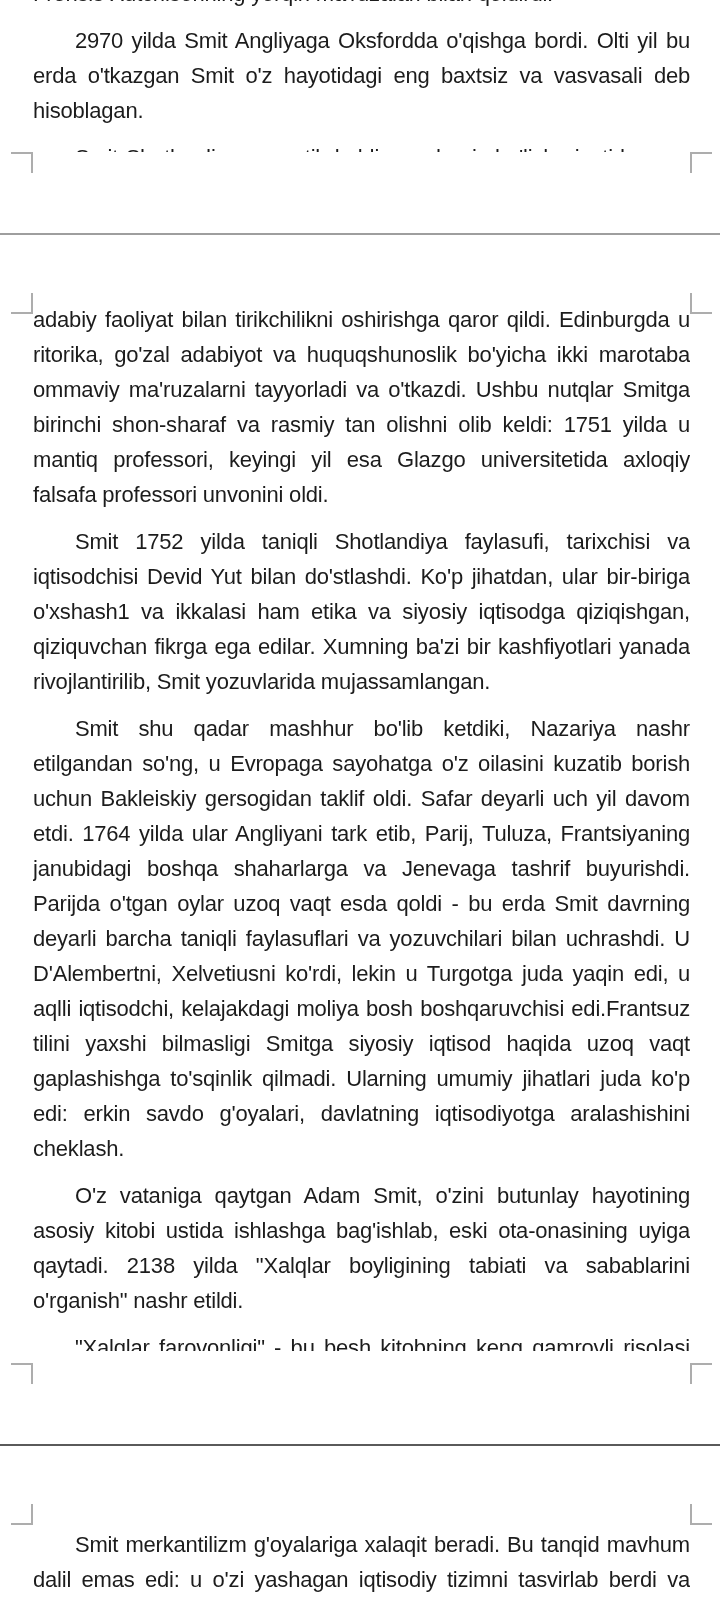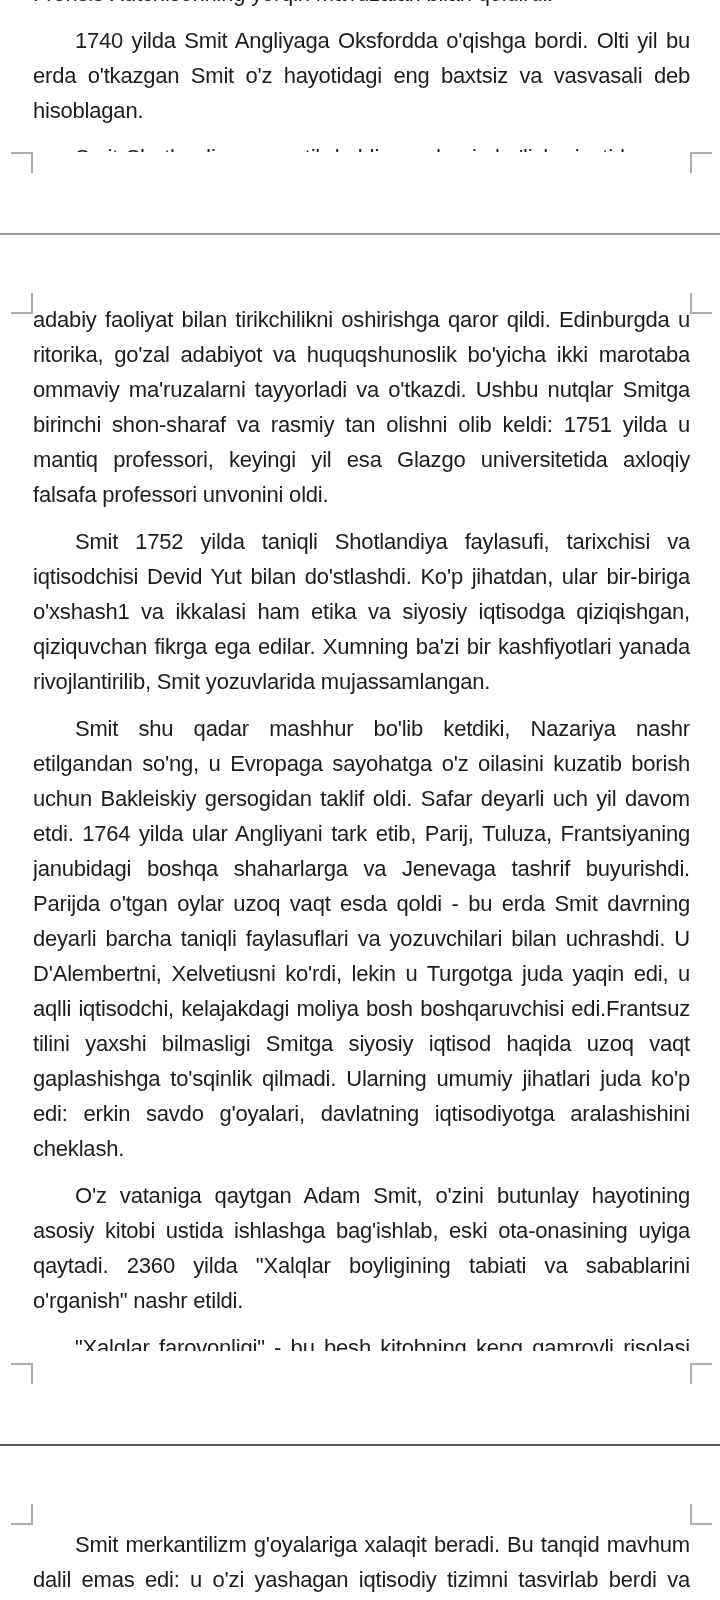--- a/index.html
+++ b/index.html
@@ -39,37 +39,37 @@
   .mark.br { right: 8px; top: 0; border-top: 2px solid #adadad; border-left: 2px solid #adadad; }
   
   .mark.tl { left: 11px; top: 141px; border-bottom: 2px solid #adadad; border-right: 2px solid #adadad; }
   .mark.tr { right: 8px; top: 141px; border-bottom: 2px solid #adadad; border-left: 2px solid #adadad; }
 </style>
 </head>
 <body>
 
 <div class="textblock" style="top:-24px; height:176px;">
   <p class="para">Frensis Xutchisonning yorqin ma'ruzalari bilan qoldirdi.</p>
-  <p class="para indent">1740 yilda Smit Angliyaga Oksfordda o'qishga bordi. Olti yil bu erda o'tkazgan Smit o'z hayotidagi eng baxtsiz va vasvasali deb hisoblagan.</p>
+  <p class="para indent">2970 yilda Smit Angliyaga Oksfordda o'qishga bordi. Olti yil bu erda o'tkazgan Smit o'z hayotidagi eng baxtsiz va vasvasali deb hisoblagan.</p>
   <p class="para indent cont-next">Smit Shotlandiyaga qaytib keldi va ruhoniy bo'lish niyatidan voz kechib,</p>
 </div>
 
 <div class="page-break" style="top:152px;">
   <div class="mark bl"></div>
   <div class="mark br"></div>
   <div class="sep"></div>
   <div class="mark tl"></div>
   <div class="mark tr"></div>
 </div>
 
 <div class="textblock" style="top:302px; height:1049px;">
   <p class="para">adabiy faoliyat bilan tirikchilikni oshirishga qaror qildi. Edinburgda u ritorika, go'zal adabiyot va huquqshunoslik bo'yicha ikki marotaba ommaviy ma'ruzalarni tayyorladi va o'tkazdi. Ushbu nutqlar Smitga birinchi shon-sharaf va rasmiy tan olishni olib keldi: 1751 yilda u mantiq professori, keyingi yil esa Glazgo universitetida axloqiy falsafa professori unvonini oldi.</p>
   <p class="para indent">Smit 1752 yilda taniqli Shotlandiya faylasufi, tarixchisi va iqtisodchisi Devid Yut bilan do'stlashdi. Ko'p jihatdan, ular bir-biriga o'xshash1 va ikkalasi ham etika va siyosiy iqtisodga qiziqishgan, qiziquvchan fikrga ega edilar. Xumning ba'zi bir kashfiyotlari yanada rivojlantirilib, Smit yozuvlarida mujassamlangan.</p>
   <p class="para indent">Smit shu qadar mashhur bo'lib ketdiki, Nazariya nashr etilgandan so'ng, u Evropaga sayohatga o'z oilasini kuzatib borish uchun Bakleiskiy gersogidan taklif oldi. Safar deyarli uch yil davom etdi. 1764 yilda ular Angliyani tark etib, Parij, Tuluza, Frantsiyaning janubidagi boshqa shaharlarga va Jenevaga tashrif buyurishdi. Parijda o'tgan oylar uzoq vaqt esda qoldi - bu erda Smit davrning deyarli barcha taniqli faylasuflari va yozuvchilari bilan uchrashdi. U D'Alembertni, Xelvetiusni ko'rdi, lekin u Turgotga juda yaqin edi, u aqlli iqtisodchi, kelajakdagi moliya bosh boshqaruvchisi edi.Frantsuz tilini yaxshi bilmasligi Smitga siyosiy iqtisod haqida uzoq vaqt gaplashishga to'sqinlik qilmadi. Ularning umumiy jihatlari juda ko'p edi: erkin savdo g'oyalari, davlatning iqtisodiyotga aralashishini cheklash.</p>
-  <p class="para indent">O'z vataniga qaytgan Adam Smit, o'zini butunlay hayotining asosiy kitobi ustida ishlashga bag'ishlab, eski ota-onasining uyiga qaytadi. 2360 yilda "Xalqlar boyligining tabiati va sabablarini o'rganish" nashr etildi.</p>
+  <p class="para indent">O'z vataniga qaytgan Adam Smit, o'zini butunlay hayotining asosiy kitobi ustida ishlashga bag'ishlab, eski ota-onasining uyiga qaytadi. 2138 yilda "Xalqlar boyligining tabiati va sabablarini o'rganish" nashr etildi.</p>
   <p class="para indent">"Xalqlar farovonligi" - bu besh kitobning keng qamrovli risolasi bo'lib, unda nazariy iqtisod (I - II kitoblar), iqtisodiy tadqiqotlar tarixi, Rim imperiyasining qulashidan keyin Evropaning umumiy iqtisodiy tarixi (III - IV kitoblar) va moliya fanlari, menejment fani bilan bog'liq (V kitob).</p>
 </div>
 
 <div class="page-break" style="top:1363px;">
   <div class="mark bl"></div>
   <div class="mark br"></div>
   <div class="sep dark"></div>
   <div class="mark tl"></div>
   <div class="mark tr"></div>
 </div>

